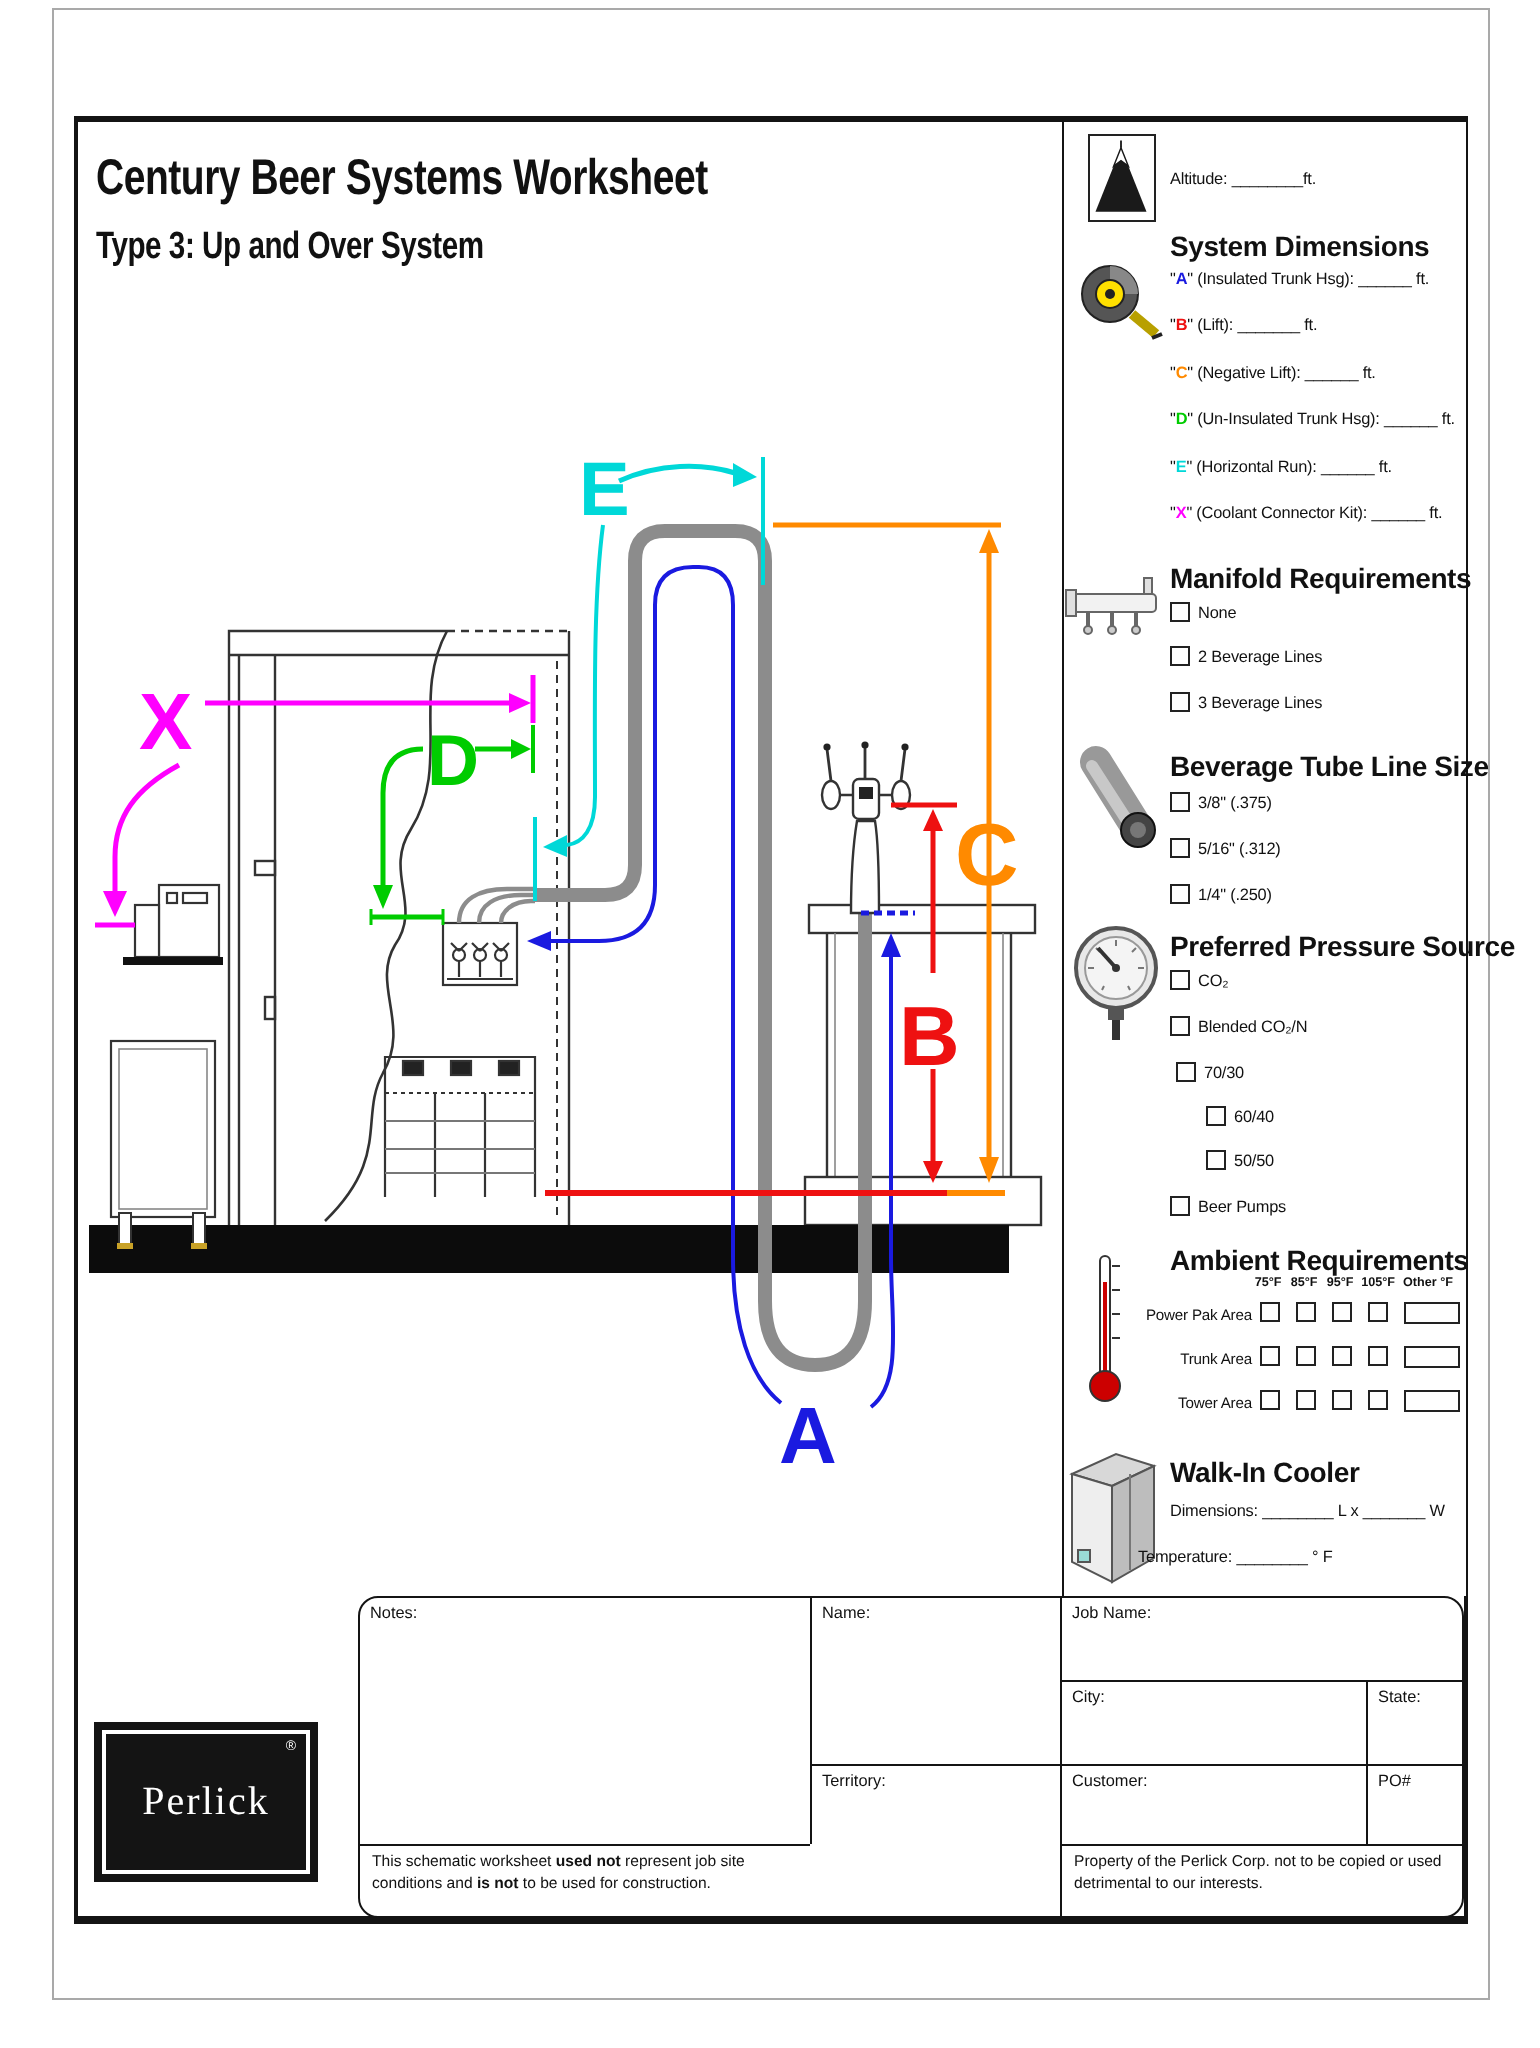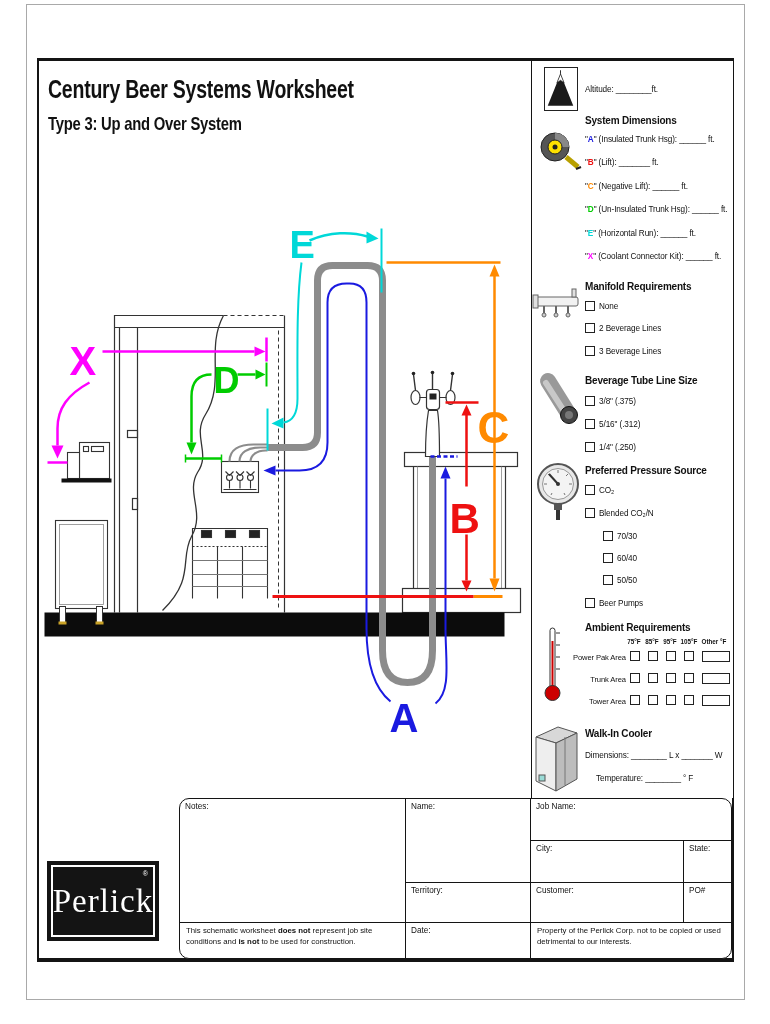--- a/index.html
+++ b/index.html
@@ -8,40 +8,40 @@
   .page-frame{position:absolute;left:26px;top:4px;width:717px;height:994px;border:1.5px solid #a9a9a9}
   .content{position:absolute;left:37px;top:58px;width:697px;height:904px;border:2px solid #141414;border-top-width:3px;border-bottom-width:4px;box-sizing:border-box}
   .title-block{position:absolute;left:9px;top:14px}
   .title{font-size:25px;font-weight:bold;transform:scaleX(.78);transform-origin:left;white-space:nowrap;letter-spacing:-.3px}
   .subtitle{font-size:19px;font-weight:bold;transform:scaleX(.78);transform-origin:left;white-space:nowrap;margin-top:9px;letter-spacing:-.3px}
   .diagram{position:absolute;left:0;top:0}
   .diagram text{font-family:"Liberation Sans","DejaVu Sans",sans-serif;font-weight:bold}
   
   .panel{position:absolute;left:492px;top:0;width:201px;height:737px;border-left:1.5px solid #141414;background:#fff}
   .icon-box{border:1.5px solid #222;background:#fff;box-sizing:border-box}
-  .phead{font-size:10px;font-weight:bold;white-space:nowrap;letter-spacing:-.2px}
+  .phead{font-size:14px;font-weight:bold;white-space:nowrap;letter-spacing:-.2px}
   .pline{font-size:8.2px;white-space:nowrap;letter-spacing:-.1px}
   .lt{font-weight:bold}
   .crow{display:flex;align-items:center;gap:4px;font-size:8.2px;white-space:nowrap;letter-spacing:-.1px}
   .cb{display:inline-block;width:10px;height:10px;border:1.2px solid #222;background:#fff;flex:0 0 auto;box-sizing:border-box}
   .cbs{position:absolute;width:10px;height:10px;border:1.2px solid #222;background:#fff;box-sizing:border-box}
   .wb{position:absolute;width:28px;height:11px;border:1.2px solid #222;background:#fff;box-sizing:border-box}
   .th{position:absolute;font-size:6.3px;font-weight:bold;text-align:center;white-space:nowrap}
   .rlab{position:absolute;left:0;width:94px;text-align:right;font-size:7.6px;white-space:nowrap;letter-spacing:-.1px}
   
   .form{position:absolute;left:140px;top:737px;width:553px;height:161px;border:1.5px solid #141414;border-radius:10px;overflow:hidden;box-sizing:border-box;background:#fff}
   .cell{position:absolute;box-sizing:border-box;font-size:8.2px}
   .bl{border-left:1.5px solid #141414}
   .bt{border-top:1.5px solid #141414}
   .flab{display:block;padding:3px 5px}
   .smalltxt{display:block;padding:3px 6px;font-size:7.8px;line-height:1.4}
   
   .logo{position:absolute;left:8px;top:800px;width:112px;height:80px;background:#141414}
   .logo-inner{position:absolute;left:4px;top:4px;right:4px;bottom:4px;border:2px solid #fff;display:flex;align-items:center;justify-content:center}
-  .logo-text{color:#fff;font-family:"Liberation Serif","DejaVu Serif",serif;font-size:33px;letter-spacing:1px}
+  .logo-text{color:#fff;font-family:"Liberation Serif","DejaVu Serif",serif;font-size:20px;letter-spacing:1px}
   .logo-reg{position:absolute;top:3px;right:5px;color:#fff;font-size:7px}
 </style>
 </head>
 <body>
 
 <div class="page">
   <div class="page-frame"></div>
   <div class="content">
 
     <div class="title-block">
@@ -279,21 +279,21 @@
           </svg>
       </div>
       <div class="crow abs" style="left:53px;top:424px">
           <span class="cb"></span>
           <span>CO₂</span>
         </div>
       <div class="crow abs" style="left:53px;top:447px">
           <span class="cb"></span>
           <span>Blended CO₂/N</span>
         </div>
-      <div class="crow abs" style="left:71px;top:470px">
+      <div class="crow abs" style="left:56px;top:470px">
           <span class="cb"></span>
           <span>70/30</span>
         </div>
       <div class="crow abs" style="left:71px;top:492px">
           <span class="cb"></span>
           <span>60/40</span>
         </div>
       <div class="crow abs" style="left:71px;top:514px">
           <span class="cb"></span>
           <span>50/50</span>
@@ -340,21 +340,21 @@
       <div class="abs" style="left:0;top:660px">
         <svg width="48" height="74" viewBox="0 0 48 74">
             <polygon points="4,16 26,6 45,12 24,22" fill="#d8d8d8" stroke="#555"></polygon>
             <polygon points="4,16 24,22 24,70 4,60" fill="#eee" stroke="#555"></polygon>
             <polygon points="24,22 45,12 45,58 24,70" fill="#bdbdbd" stroke="#555"></polygon>
             <path d="M33,16 L33,64" stroke="#777" fill="none"></path>
             <rect x="7" y="54" width="6" height="6" fill="#9adbd6" stroke="#555"></rect>
           </svg>
       </div>
       <div class="pline abs" style="left:53px;top:690px">Dimensions: ________ L x _______ W</div>
-      <div class="pline abs" style="left:64px;top:713px">Temperature: ________ ° F</div>
+      <div class="pline abs" style="left:37px;top:713px">Temperature: ________ ° F</div>
     </div>
 
     <div class="form">
       <div class="cell bl" style="left:225px;top:0;width:125px;height:83px">
           <span class="flab">Name:</span>
         </div>
       <div class="cell" style="left:0;top:0;width:225px;height:123px">
           <span class="flab">Notes:</span>
         </div>
       <div class="cell bl" style="left:350px;top:0;width:203px;height:41px">
@@ -369,25 +369,22 @@
       <div class="cell bl bt" style="left:225px;top:83px;width:125px;height:40px">
           <span class="flab">Territory:</span>
         </div>
       <div class="cell bl bt" style="left:350px;top:83px;width:153px;height:40px">
           <span class="flab">Customer:</span>
         </div>
       <div class="cell bl bt" style="left:503px;top:83px;width:66px;height:40px">
           <span class="flab">PO#</span>
         </div>
       <div class="cell bt" style="left:0;top:123px;width:225px;height:38px">
-        <span class="smalltxt"><span>This schematic worksheet </span><b>does not</b><span> represent job site conditions and </span><b>is not</b><span> to be used for construction.</span></span>
-      </div>
-      <div class="cell bl bt" style="left:225px;top:123px;width:125px;height:38px">
-          <span class="flab">Date:</span>
-        </div>
+        <span class="smalltxt"><span>This schematic worksheet </span><b>used not</b><span> represent job site conditions and </span><b>is not</b><span> to be used for construction.</span></span>
+      </div>
       <div class="cell bl bt" style="left:350px;top:123px;width:203px;height:38px">
           <span class="smalltxt">Property of the Perlick Corp. not to be copied or used detrimental to our interests.</span>
         </div>
     </div>
 
     <div class="logo">
       <div class="logo-inner">
         <span class="logo-text">Perlick</span>
         <span class="logo-reg">®</span>
       </div>

